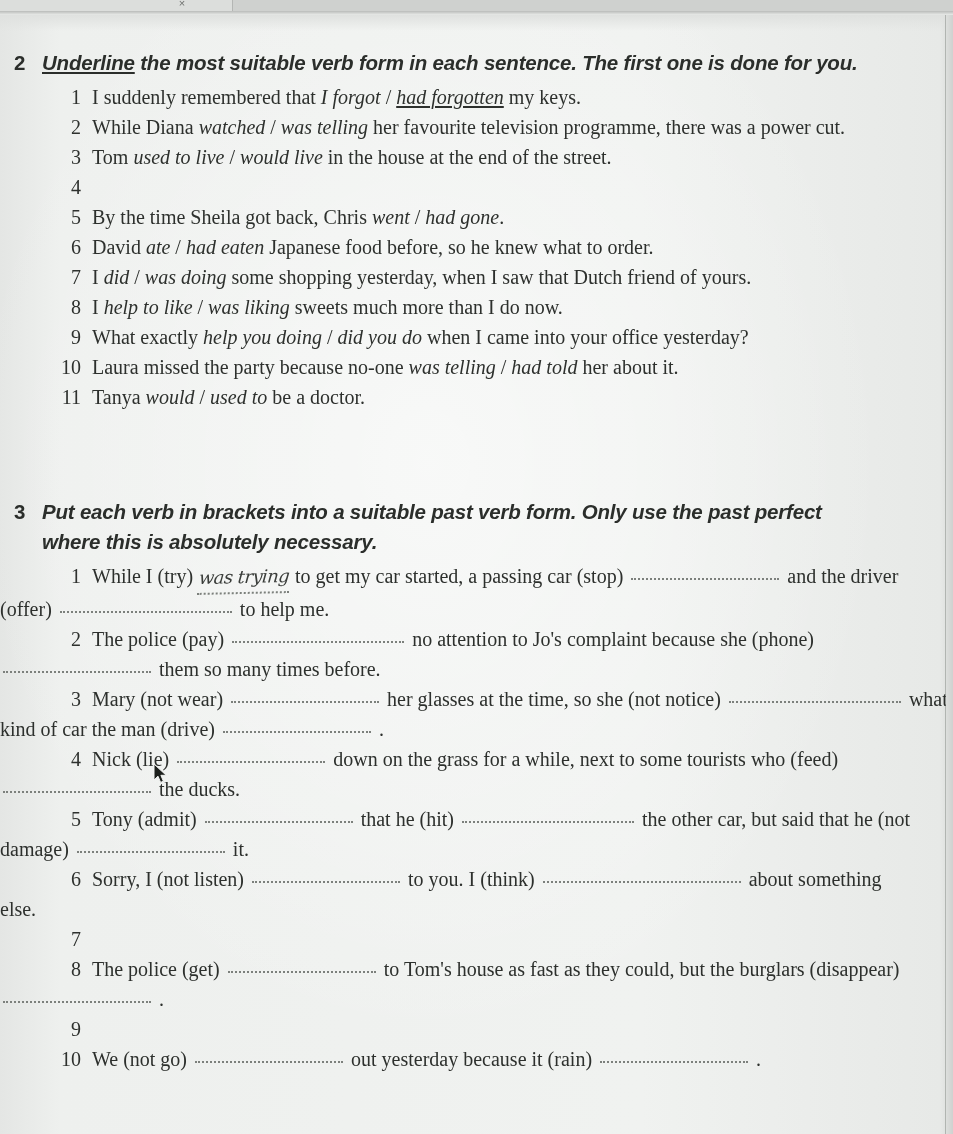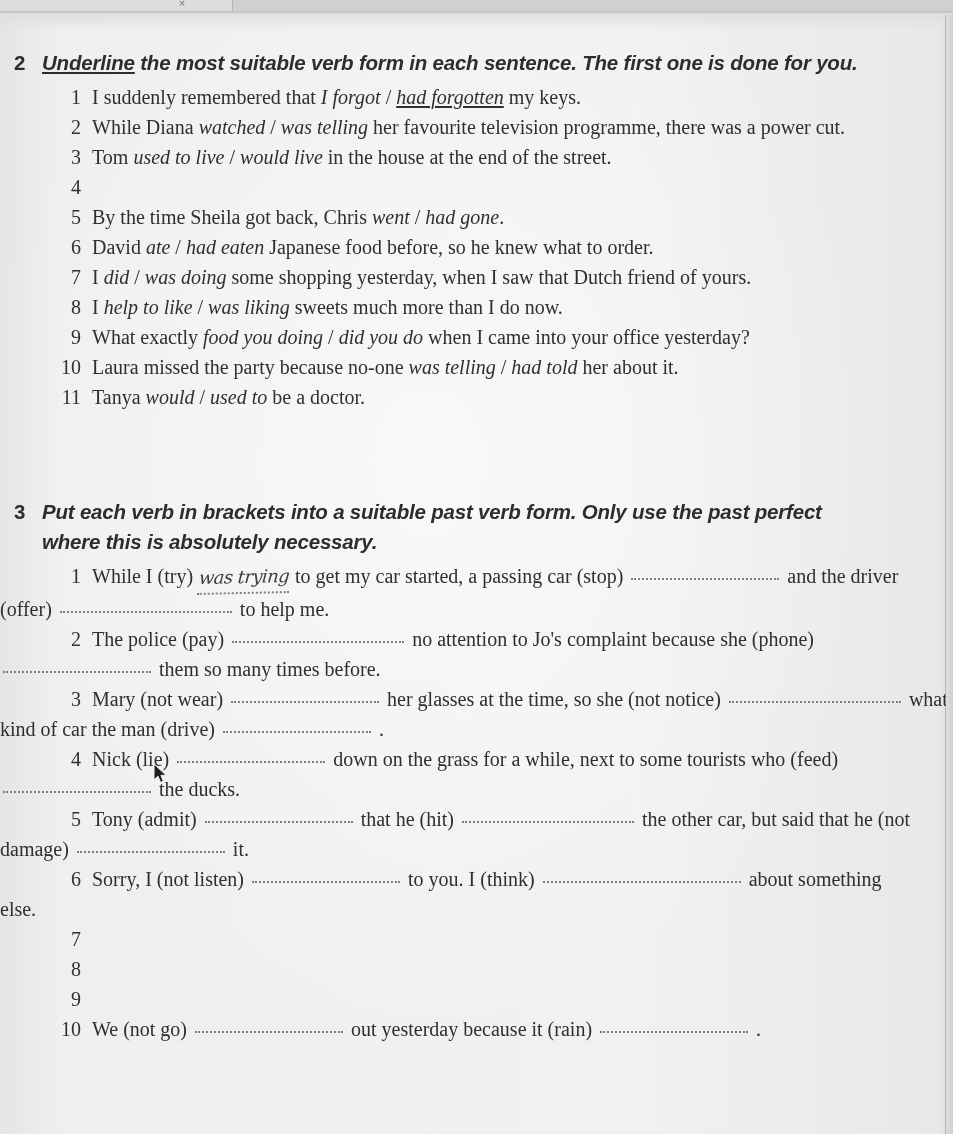--- a/index.html
+++ b/index.html
@@ -152,39 +152,39 @@
         </div>
         <div class="items">
           <div class="item"><span class="item-num">1</span><span class="item-body">I suddenly remembered that <span class="it">I forgot</span> / <span class="it-u">had forgotten</span> my keys.</span></div>
           <div class="item"><span class="item-num">2</span><span class="item-body">While Diana <span class="it">watched</span> / <span class="it">was telling</span> her favourite television programme, there was a power cut.</span></div>
           <div class="item"><span class="item-num">3</span><span class="item-body">Tom <span class="it">used to live</span> / <span class="it">would live</span> in the house at the end of the street.</span></div>
           <div class="item"><span class="item-num">4</span></div>
           <div class="item"><span class="item-num">5</span><span class="item-body">By the time Sheila got back, Chris <span class="it">went</span> / <span class="it">had gone</span>.</span></div>
           <div class="item"><span class="item-num">6</span><span class="item-body">David <span class="it">ate</span> / <span class="it">had eaten</span> Japanese food before, so he knew what to order.</span></div>
           <div class="item"><span class="item-num">7</span><span class="item-body">I <span class="it">did</span> / <span class="it">was doing</span> some shopping yesterday, when I saw that Dutch friend of yours.</span></div>
           <div class="item"><span class="item-num">8</span><span class="item-body">I <span class="it">help to like</span> / <span class="it">was liking</span> sweets much more than I do now.</span></div>
-          <div class="item"><span class="item-num">9</span><span class="item-body">What exactly <span class="it">food you doing</span> / <span class="it">did you do</span> when I came into your office yesterday?</span></div>
+          <div class="item"><span class="item-num">9</span><span class="item-body">What exactly <span class="it">help you doing</span> / <span class="it">did you do</span> when I came into your office yesterday?</span></div>
           <div class="item"><span class="item-num">10</span><span class="item-body">Laura missed the party because no-one <span class="it">was telling</span> / <span class="it">had told</span> her about it.</span></div>
           <div class="item"><span class="item-num">11</span><span class="item-body">Tanya <span class="it">would</span> / <span class="it">used to</span> be a doctor.</span></div>
         </div>
       </div>
       <div class="exercise" style="top: 482px;">
         <div class="ex-head">
           <span class="ex-num">3</span>
           <span class="ex-head-text">Put each verb in brackets into a suitable past verb form. Only use the past perfect where this is absolutely necessary.</span>
         </div>
         <div class="items">
           <div class="item"><span class="item-num">1</span><span class="item-body">While I (try) <span class="hand">was trying</span> to get my car started, a passing car (stop) <span class="blank b-md"></span> and the driver (offer) <span class="blank b-lg"></span> to help me.</span></div>
           <div class="item"><span class="item-num">2</span><span class="item-body">The police (pay) <span class="blank b-lg"></span> no attention to Jo's complaint because she (phone) <span class="blank b-md"></span> them so many times before.</span></div>
           <div class="item"><span class="item-num">3</span><span class="item-body">Mary (not wear) <span class="blank b-md"></span> her glasses at the time, so she (not notice) <span class="blank b-lg"></span> what kind of car the man (drive) <span class="blank b-md"></span> .</span></div>
           <div class="item"><span class="item-num">4</span><span class="item-body">Nick (lie) <span class="blank b-md"></span> down on the grass for a while, next to some tourists who (feed) <span class="blank b-md"></span> the ducks.</span></div>
           <div class="item"><span class="item-num">5</span><span class="item-body">Tony (admit) <span class="blank b-md"></span> that he (hit) <span class="blank b-lg"></span> the other car, but said that he (not damage) <span class="blank b-md"></span> it.</span></div>
           <div class="item"><span class="item-num">6</span><span class="item-body">Sorry, I (not listen) <span class="blank b-md"></span> to you. I (think) <span class="blank b-xl"></span> about something else.</span></div>
           <div class="item"><span class="item-num">7</span></div>
-          <div class="item"><span class="item-num">8</span></div>
+          <div class="item"><span class="item-num">8</span><span class="item-body">The police (get) <span class="blank b-md"></span> to Tom's house as fast as they could, but the burglars (disappear) <span class="blank b-md"></span> .</span></div>
           <div class="item"><span class="item-num">9</span></div>
           <div class="item"><span class="item-num">10</span><span class="item-body">We (not go) <span class="blank b-md"></span> out yesterday because it (rain) <span class="blank b-md"></span> .</span></div>
         </div>
       </div>
     </div>
 
   <svg id="mouse-cursor" viewBox="0 0 18 22" xmlns="http://www.w3.org/2000/svg">
     <path d="M2,1 L2,17 L6,13.2 L8.6,19.4 L11.4,18.2 L8.9,12.3 L14.2,12.3 Z" fill="#1c1f1c" stroke="#f2f4f2" stroke-width="1"></path>
   </svg>
 

